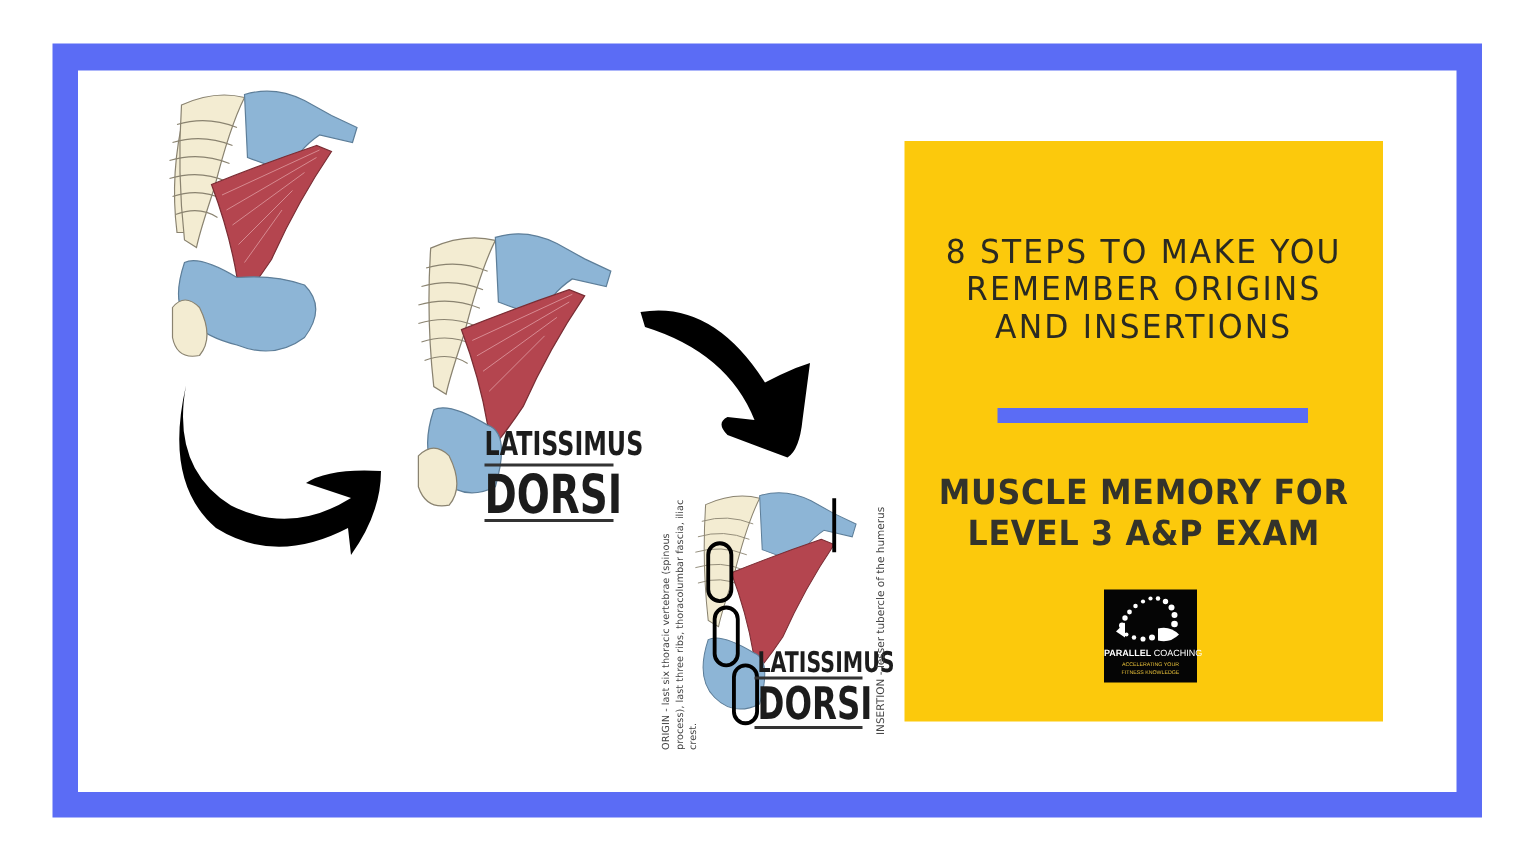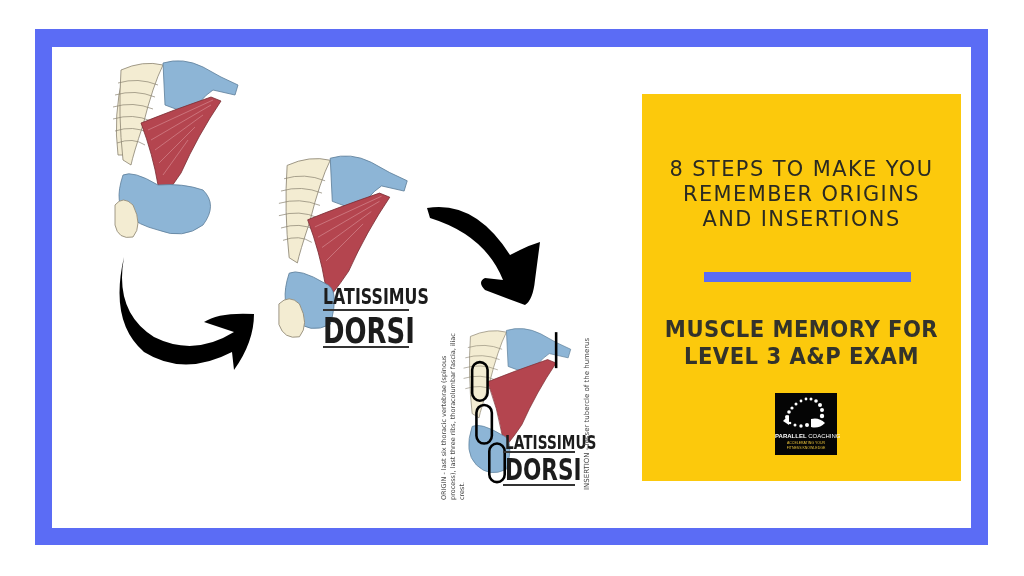--- a/index.html
+++ b/index.html
@@ -1,21 +1,21 @@
 <!DOCTYPE html>
 <html><head>
 <meta charset="utf-8">
 <style>
   html, body { margin:0; padding:0; }
   body { width:1024px; height:576px; background:#ffffff; position:relative; overflow:hidden;
          font-family:"Liberation Sans", sans-serif; }
   .frame { position:absolute; left:35px; top:29px; width:953px; height:516px;
            background:#5b6cf5; }
   .frame-inner { position:absolute; left:17px; top:18px; width:919px; height:481px; background:#fff; }
-  .panel { position:absolute; left:642px; top:94px; width:319px; height:387px; background:#fcc90c; }
+  .panel { position:absolute; left:603px; top:94px; width:319px; height:387px; background:#fcc90c; }
   .headline { position:absolute; left:0; top:62px; width:319px; text-align:center;
               font-family:"DejaVu Sans", sans-serif; font-weight:normal; font-size:22px;
               line-height:25px; color:#2a2a22; letter-spacing:1.5px; transform:scaleX(0.95); }
   .divider { position:absolute; left:62px; top:178px; width:207px; height:10px; background:#5b6cf5; }
   .subhead { position:absolute; left:0; top:222px; width:319px; text-align:center;
              font-family:"DejaVu Sans", sans-serif; font-weight:bold; font-size:23px; line-height:27px;
              color:#33332b; letter-spacing:0.5px; transform:scaleX(0.92); }
   .logo { position:absolute; left:133px; top:299px; width:62px; height:62px; background:#050505; }
   .logo-title { position:absolute; left:0; top:40px; width:62px; text-align:center; font-size:6px;
                 font-weight:bold; color:#fff; letter-spacing:0px; white-space:nowrap; }

